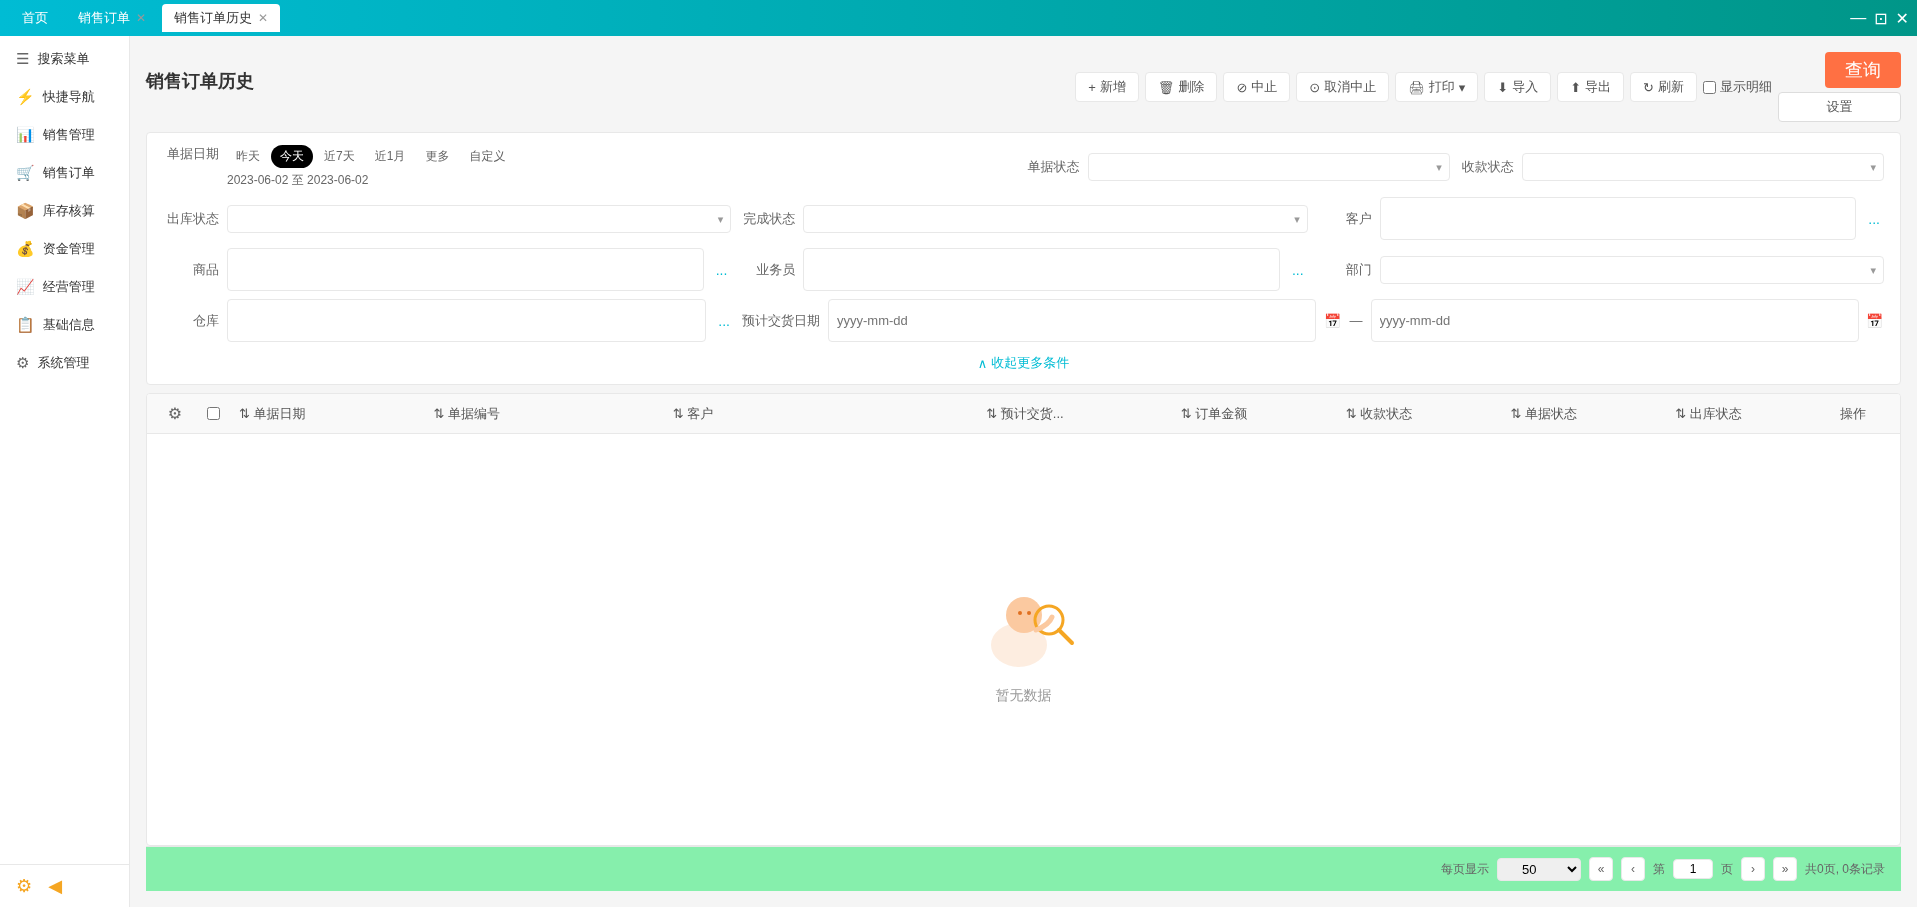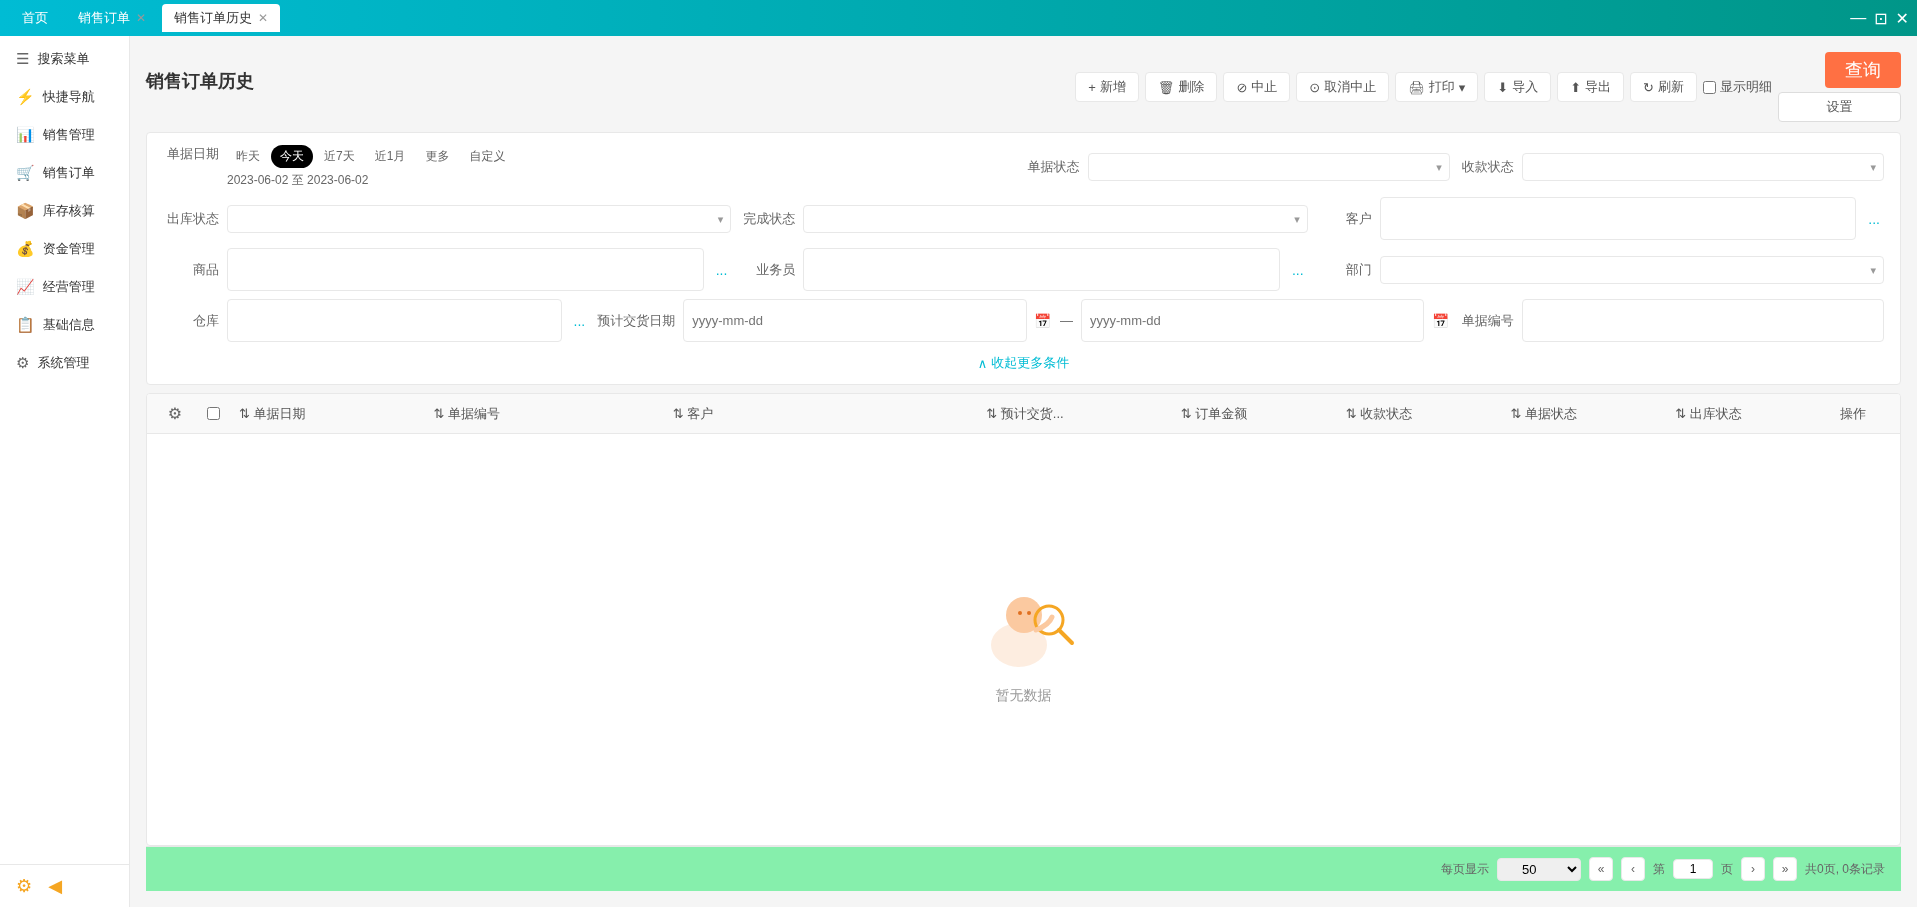--- a/index.html
+++ b/index.html
@@ -482,24 +482,20 @@
           <input class="filter-input" style="flex: 1 1 0%;" type="text" placeholder="">
           <span class="ellipsis-btn">...</span>
         </div>
         <div class="filter-item" style="flex:2;">
           <span class="filter-label" style="min-width:72px;">预计交货日期</span>
           <input class="filter-input" style="flex: 1 1 0%;" type="text" placeholder="yyyy-mm-dd">
           <span class="cal-icon">📅</span>
           <span class="dash">—</span>
           <input class="filter-input" style="flex: 1 1 0%;" type="text" placeholder="yyyy-mm-dd">
           <span class="cal-icon">📅</span>
-        </div>
-        <div class="filter-item">
-          <span class="filter-label">单据编号</span>
-          <input class="filter-input" style="flex: 1 1 0%;" type="text" placeholder="">
         </div>
       </div>
 
       <div class="collapse-row">
         <span>∧</span>
         <span>收起更多条件</span>
       </div>
     </div>
 
     <div class="table-wrap">

